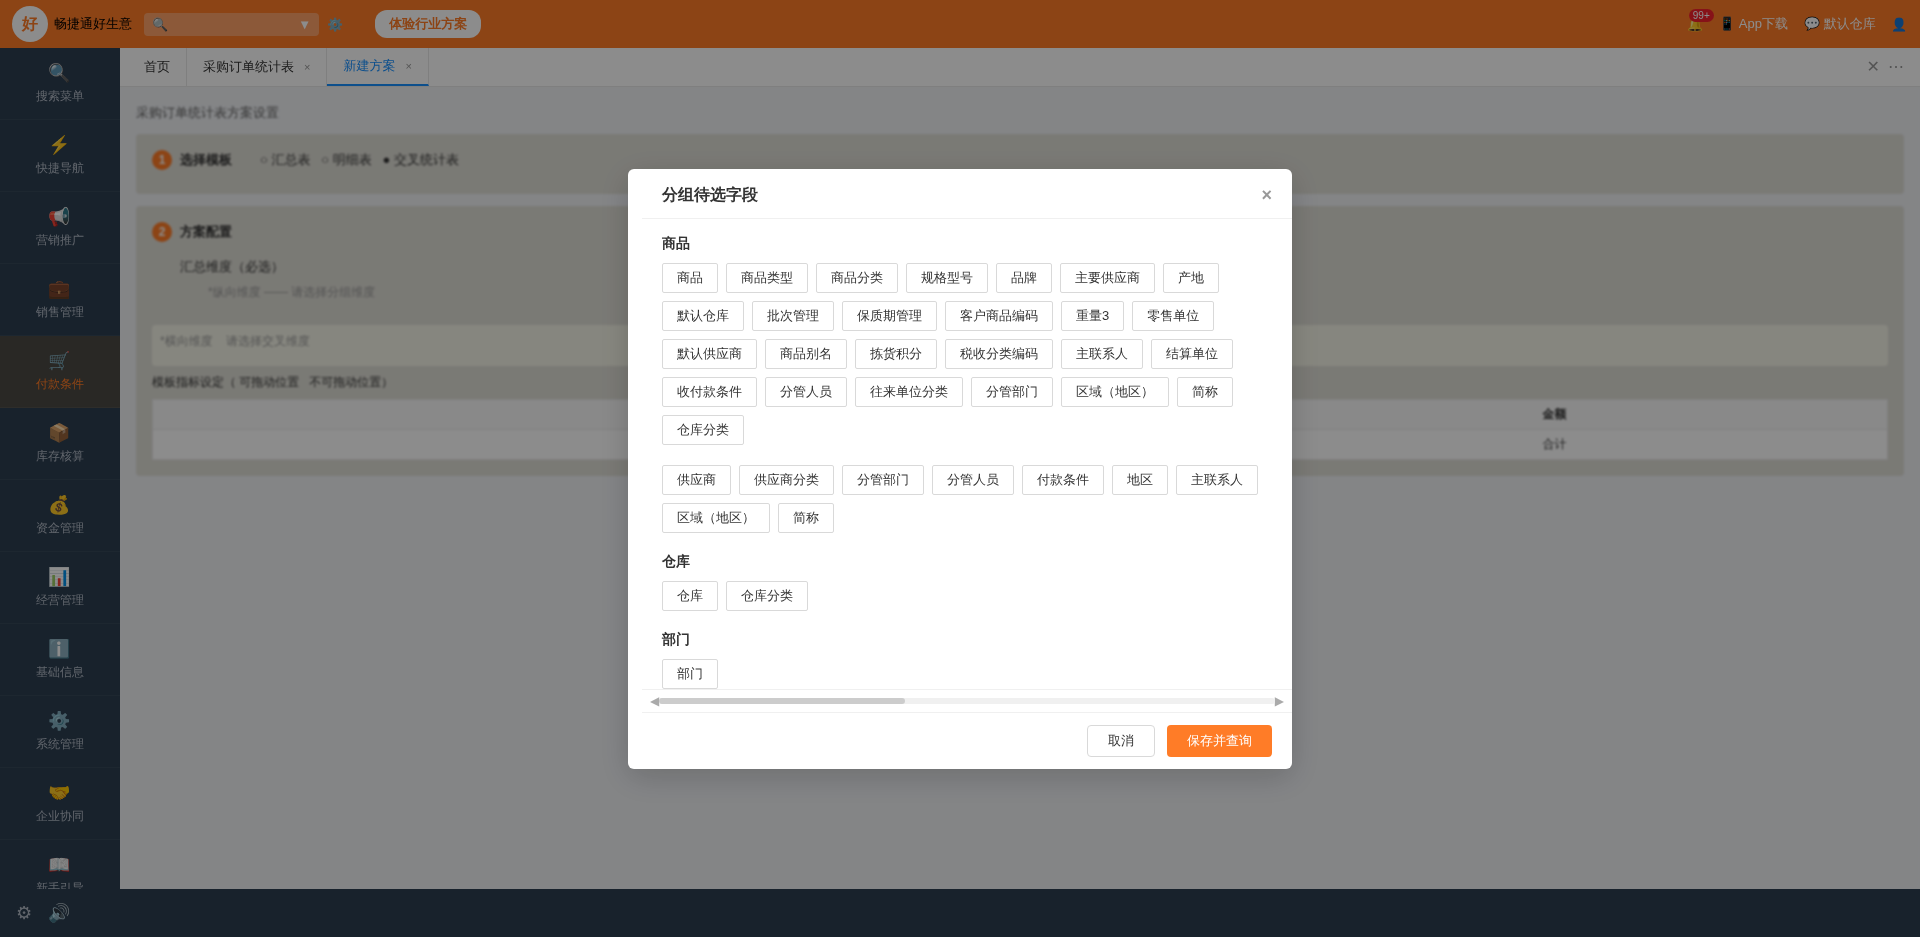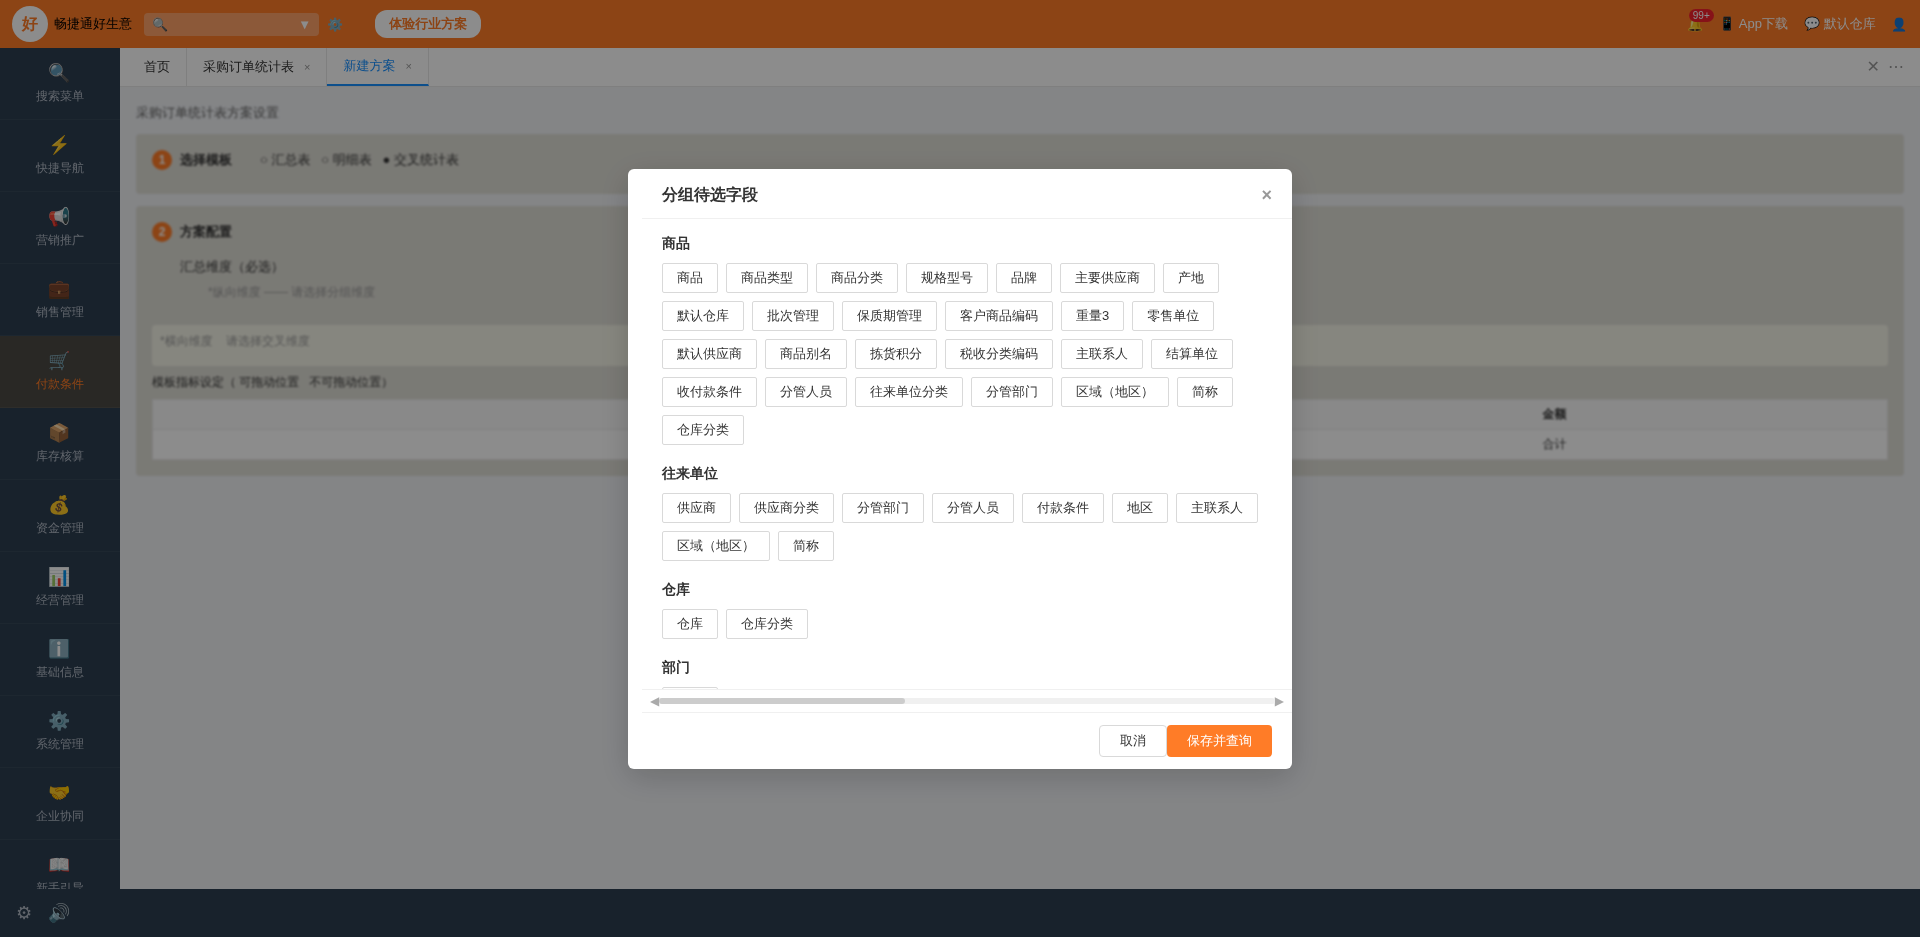--- a/index.html
+++ b/index.html
@@ -236,20 +236,21 @@
     .modal-body::-webkit-scrollbar { width: 6px; }
     .modal-body::-webkit-scrollbar-track { background: #f0f0f0; }
     .modal-body::-webkit-scrollbar-thumb { background: #ccc; border-radius: 3px; }
 
     
     .modal-footer {
       display: flex;
       justify-content: flex-end;
       padding: 12px 20px;
       border-top: 1px solid #f0f0f0;
+      gap: 12px;
     }
     .btn-cancel {
       background: #fff;
       border: 1px solid #d9d9d9;
       color: #333;
       padding: 6px 20px;
       border-radius: 4px;
       cursor: pointer;
       font-size: 13px;
     }
@@ -518,21 +519,20 @@
           <span class="field-tag">分管人员</span>
           <span class="field-tag">往来单位分类</span>
           <span class="field-tag">分管部门</span>
           <span class="field-tag">区域（地区）</span>
           <span class="field-tag">简称</span>
           <span class="field-tag">仓库分类</span>
         </div>
       </div>
 
       <div class="field-section">
-        <div class="field-section-title">往来单位</div>
         <div class="field-tags">
           <span class="field-tag">供应商</span>
           <span class="field-tag">供应商分类</span>
           <span class="field-tag">分管部门</span>
           <span class="field-tag">分管人员</span>
           <span class="field-tag">付款条件</span>
           <span class="field-tag">地区</span>
           <span class="field-tag">主联系人</span>
           <span class="field-tag">区域（地区）</span>
           <span class="field-tag">简称</span>

